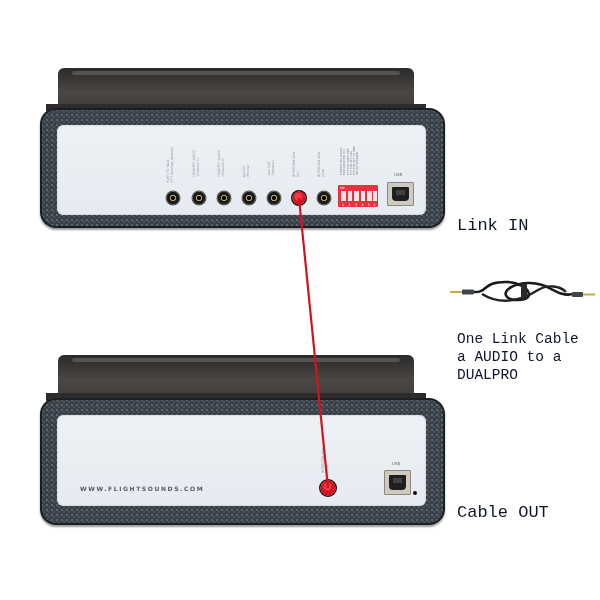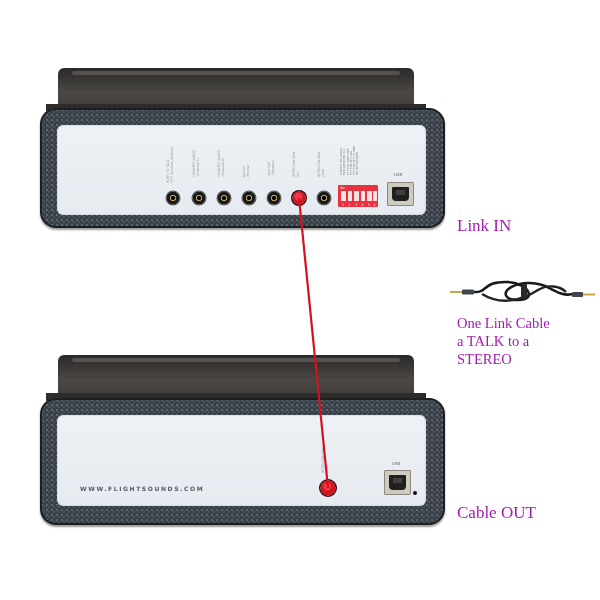--- a/index.html
+++ b/index.html
@@ -44,21 +44,21 @@
   .usb .hole { position:absolute; left:4px; right:4px; top:4px; bottom:4px; background:#1f1f1f;
                border-radius:1px 1px 4px 4px; }
   .usb .tongue { position:absolute; left:8px; right:8px; top:7px; height:5px; background:#44403b; }
   .usb-label { position:absolute; font-size:4px; color:#666b72; }
 
   .url { position:absolute; font-size:6px; letter-spacing:1.6px; color:#555a62; font-weight:bold; }
   .led { position:absolute; width:4px; height:4px; border-radius:50%; background:#111; }
 
   .link-line { position:absolute; left:0; top:0; }
 
-  .side-text { position:absolute; color:#a21caf; font-family:Liberation Serif, serif; }
+  .side-text { position:absolute; color:#0f172a; font-family:Liberation Mono, monospace; }
   .link-title { font-size:17px; }
   .desc { font-size:14.5px; line-height:18px; }
 </style>
 </head>
 <body>
 
 <div>
   <div class="lid" style="left:58px; top:68px; width:356px; height:44px;">
     <div class="lid-rail"></div>
   </div>
@@ -147,19 +147,19 @@
 <svg class="abs" style="left:448px; top:278px;" width="150" height="30" viewBox="0 0 150 30">
   <line x1="2" y1="14" x2="14" y2="14" stroke="#c9a84a" stroke-width="2"></line>
   <rect x="14" y="11.5" width="12" height="5" fill="#40464d" rx="1"></rect>
   <path d="M26 14 C 40 15, 34 3, 60 4 C 80 5, 90 22, 70 22 C 50 22, 55 6, 80 5 C 100 4, 110 20, 124 16" fill="none" stroke="#1a1a1a" stroke-width="2.6"></path>
   <path d="M34 16 C 50 26, 70 25, 90 12 C 100 6, 112 8, 118 14" fill="none" stroke="#222" stroke-width="2.4"></path>
   <rect x="73" y="6" width="6" height="14" fill="#2a2a2a" rx="1"></rect>
   <rect x="124" y="14" width="11" height="5" fill="#40464d" rx="1"></rect>
   <line x1="135" y1="16.5" x2="147" y2="16.5" stroke="#c9a84a" stroke-width="2"></line>
 </svg>
 
-<div class="side-text desc" style="left:457px; top:314px;">
+<div class="side-text desc" style="left:457px; top:330px;">
   <div>One Link Cable</div>
-  <div>a TALK to a</div>
-  <div>STEREO</div>
+  <div>a AUDIO to a</div>
+  <div>DUALPRO</div>
 </div>
 
 <div class="side-text link-title" style="left:457px; top:503px;">Cable OUT</div>
 
 </body></html>

